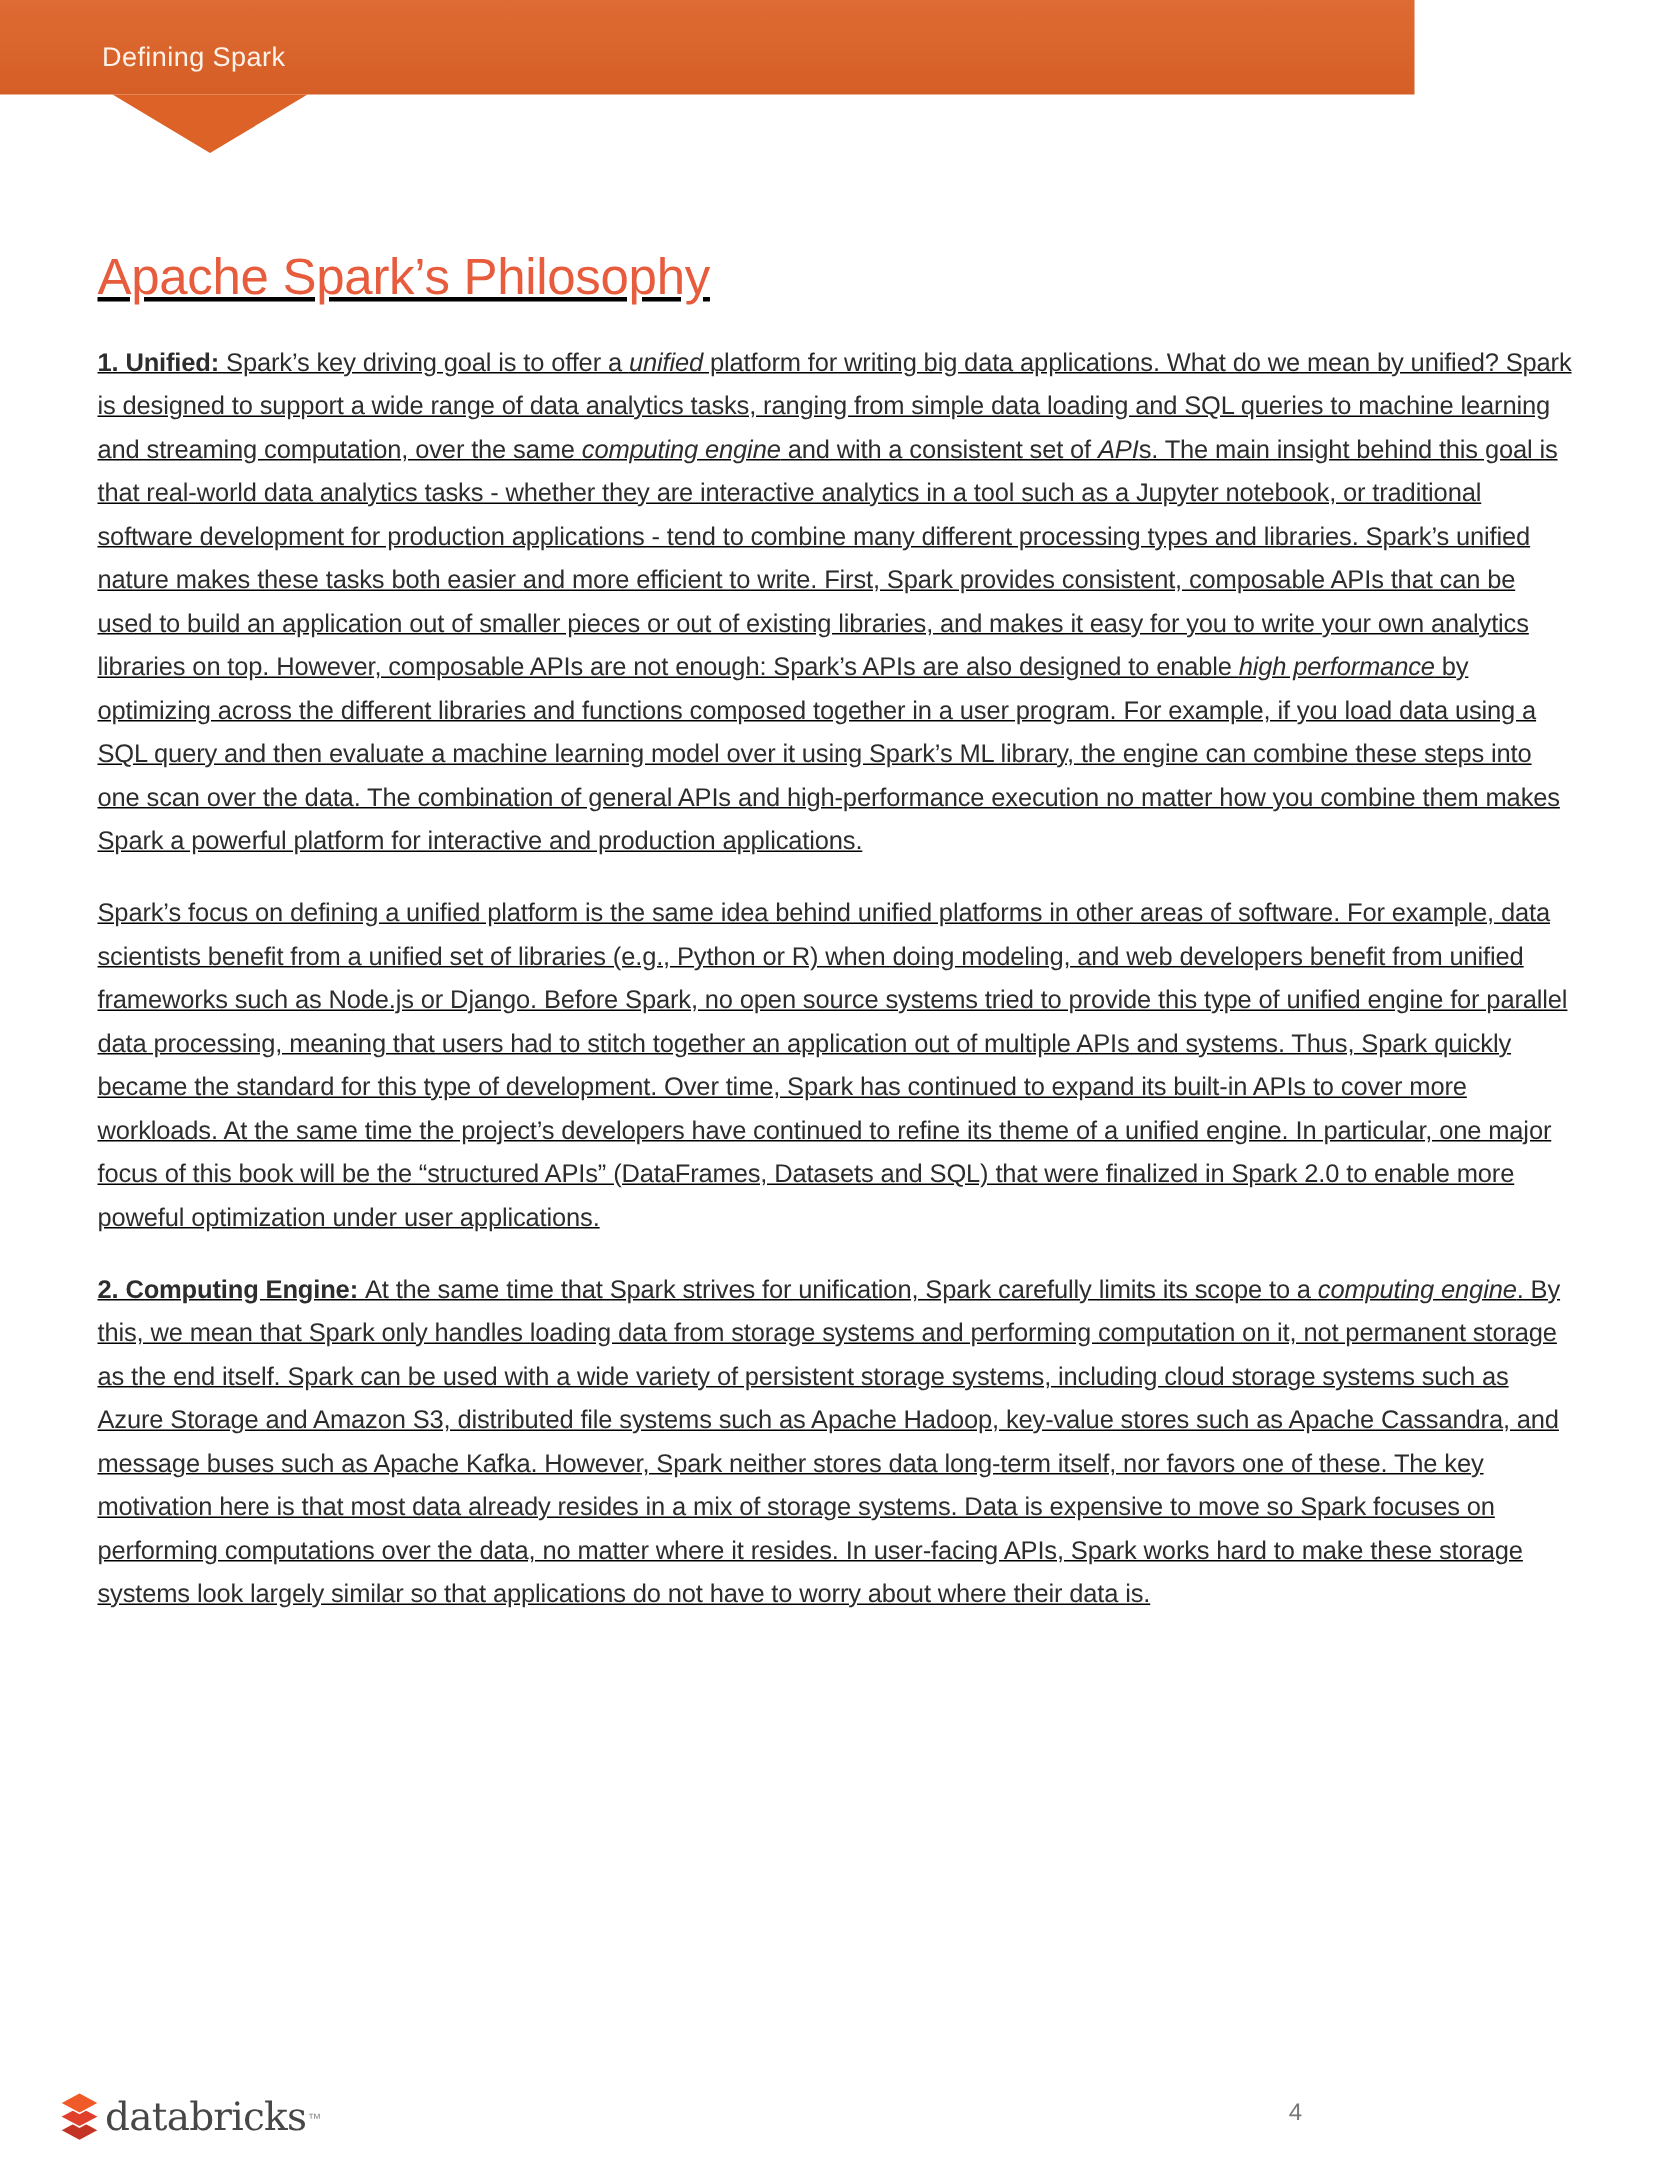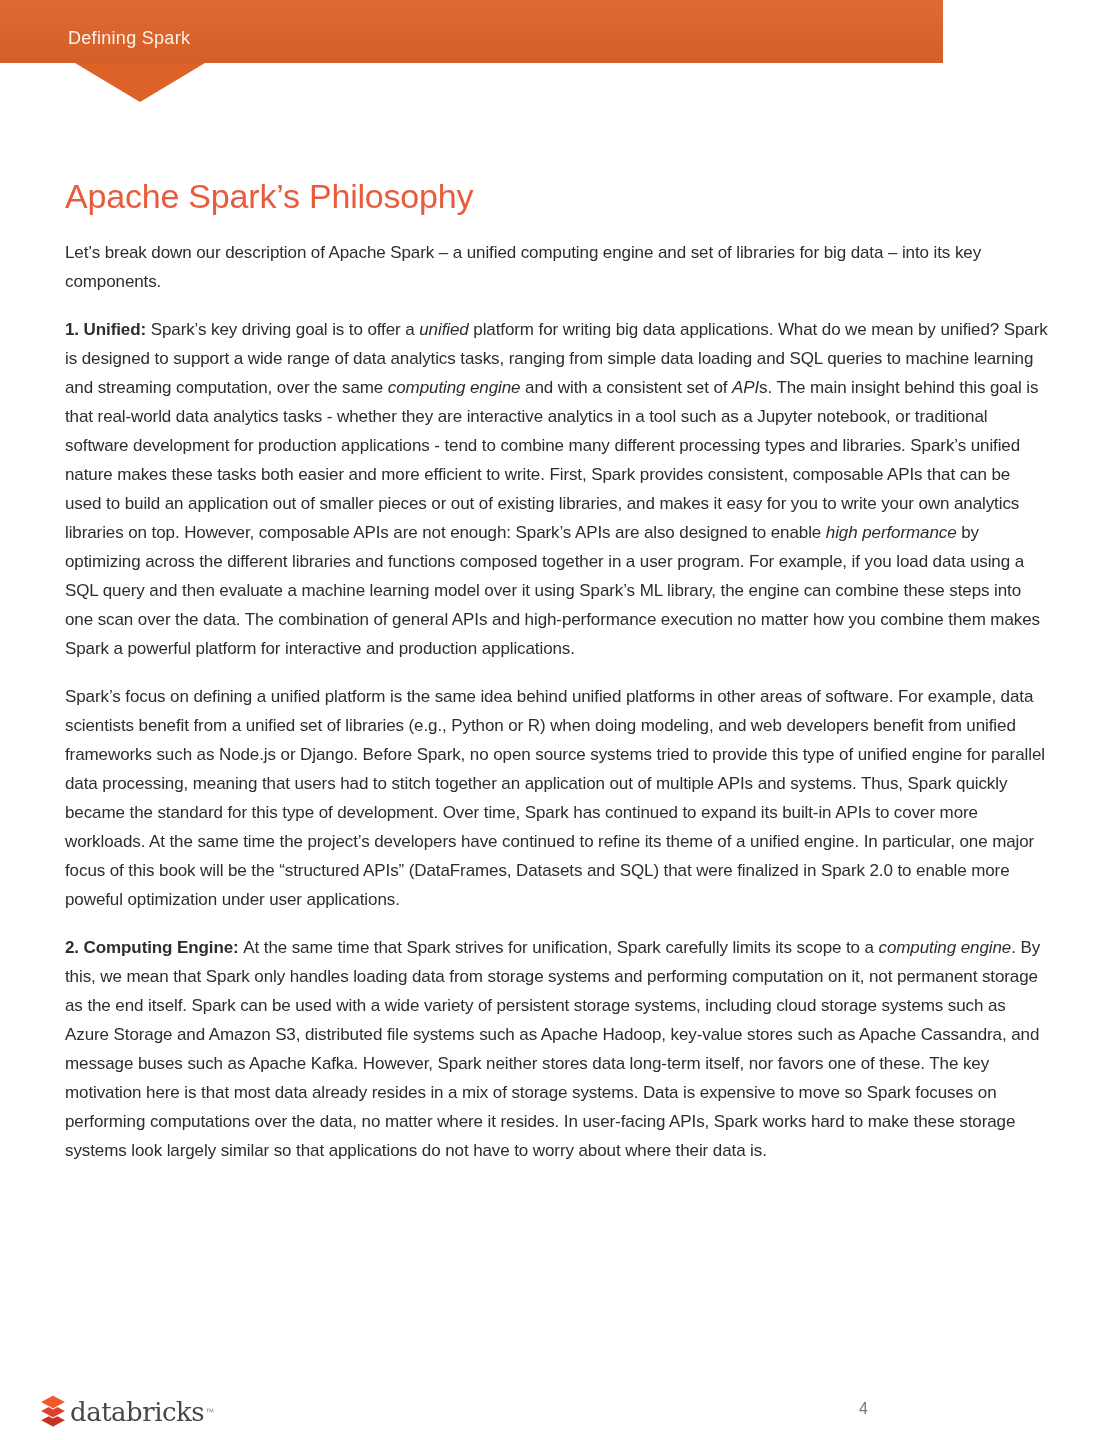--- a/index.html
+++ b/index.html
@@ -40,21 +40,22 @@
     border-right: 65px solid transparent;
     border-top: 39px solid #DD6227;
   }
 
   
   .content {
     position: absolute;
     top: 63px;
     left: 0;
     width: 1113px;
-    padding: 11px 65px;
+    padding: 0 65px;
+    text-decoration: underline;
   }
   .page-title {
     margin: 100px 0 20px 0;
     font-size: 34px;
     line-height: 44px;
     font-weight: 400;
     letter-spacing: -0.2px;
     color: #E65C3D;
   }
   .article p {
@@ -108,21 +109,20 @@
 <body>
 
 <div class="banner" style="background-color: rgb(221, 98, 39);">
   <span class="banner-label">Defining Spark</span>
 </div>
 <div class="banner-arrow" style="border-top-color: rgb(221, 98, 39);"></div>
 
 <div class="content">
   <h1 class="page-title" style="color: rgb(230, 92, 61);">Apache Spark’s Philosophy</h1>
   <div class="article">
-      <p><span>Let’s break down our description of Apache Spark – a unified computing engine and set of libraries for big data – into its key components.</span></p>
       <p><span class="b">1. Unified: </span><span>Spark’s key driving goal is to offer a </span><span class="i">unified</span><span> platform for writing big data applications. What do we mean by unified? Spark is designed to support a wide range of data analytics tasks, ranging from simple data loading and SQL queries to machine learning and streaming computation, over the same </span><span class="i">computing engine</span><span> and with a consistent set of </span><span class="i">API</span><span>s. The main insight behind this goal is that real-world data analytics tasks - whether they are interactive analytics in a tool such as a Jupyter notebook, or traditional software development for production applications - tend to combine many different processing types and libraries. Spark’s unified nature makes these tasks both easier and more efficient to write. First, Spark provides consistent, composable APIs that can be used to build an application out of smaller pieces or out of existing libraries, and makes it easy for you to write your own analytics libraries on top. However, composable APIs are not enough: Spark’s APIs are also designed to enable </span><span class="i">high performance</span><span> by optimizing across the different libraries and functions composed together in a user program. For example, if you load data using a SQL query and then evaluate a machine learning model over it using Spark’s ML library, the engine can combine these steps into one scan over the data. The combination of general APIs and high-performance execution no matter how you combine them makes Spark a powerful platform for interactive and production applications.</span></p>
       <p><span>Spark’s focus on defining a unified platform is the same idea behind unified platforms in other areas of software. For example, data scientists benefit from a unified set of libraries (e.g., Python or R) when doing modeling, and web developers benefit from unified frameworks such as Node.js or Django. Before Spark, no open source systems tried to provide this type of unified engine for parallel data processing, meaning that users had to stitch together an application out of multiple APIs and systems. Thus, Spark quickly became the standard for this type of development. Over time, Spark has continued to expand its built-in APIs to cover more workloads. At the same time the project’s developers have continued to refine its theme of a unified engine. In particular, one major focus of this book will be the “structured APIs” (DataFrames, Datasets and SQL) that were finalized in Spark 2.0 to enable more poweful optimization under user applications.</span></p>
       <p><span class="b">2. Computing Engine: </span><span>At the same time that Spark strives for unification, Spark carefully limits its scope to a </span><span class="i">computing engine</span><span>. By this, we mean that Spark only handles loading data from storage systems and performing computation on it, not permanent storage as the end itself. Spark can be used with a wide variety of persistent storage systems, including cloud storage systems such as Azure Storage and Amazon S3, distributed file systems such as Apache Hadoop, key-value stores such as Apache Cassandra, and message buses such as Apache Kafka. However, Spark neither stores data long-term itself, nor favors one of these. The key motivation here is that most data already resides in a mix of storage systems. Data is expensive to move so Spark focuses on performing computations over the data, no matter where it resides. In user-facing APIs, Spark works hard to make these storage systems look largely similar so that applications do not have to worry about where their data is.</span></p>
     </div>
 </div>
 
 <div class="footer">
   <div class="brand">
     <svg class="brand-icon" width="26" height="33" viewBox="0 0 30 38" aria-hidden="true">
       <polygon points="15,21 30,29 15,37 0,29" fill="#C43425" stroke="#ffffff" stroke-width="1.2"></polygon>

